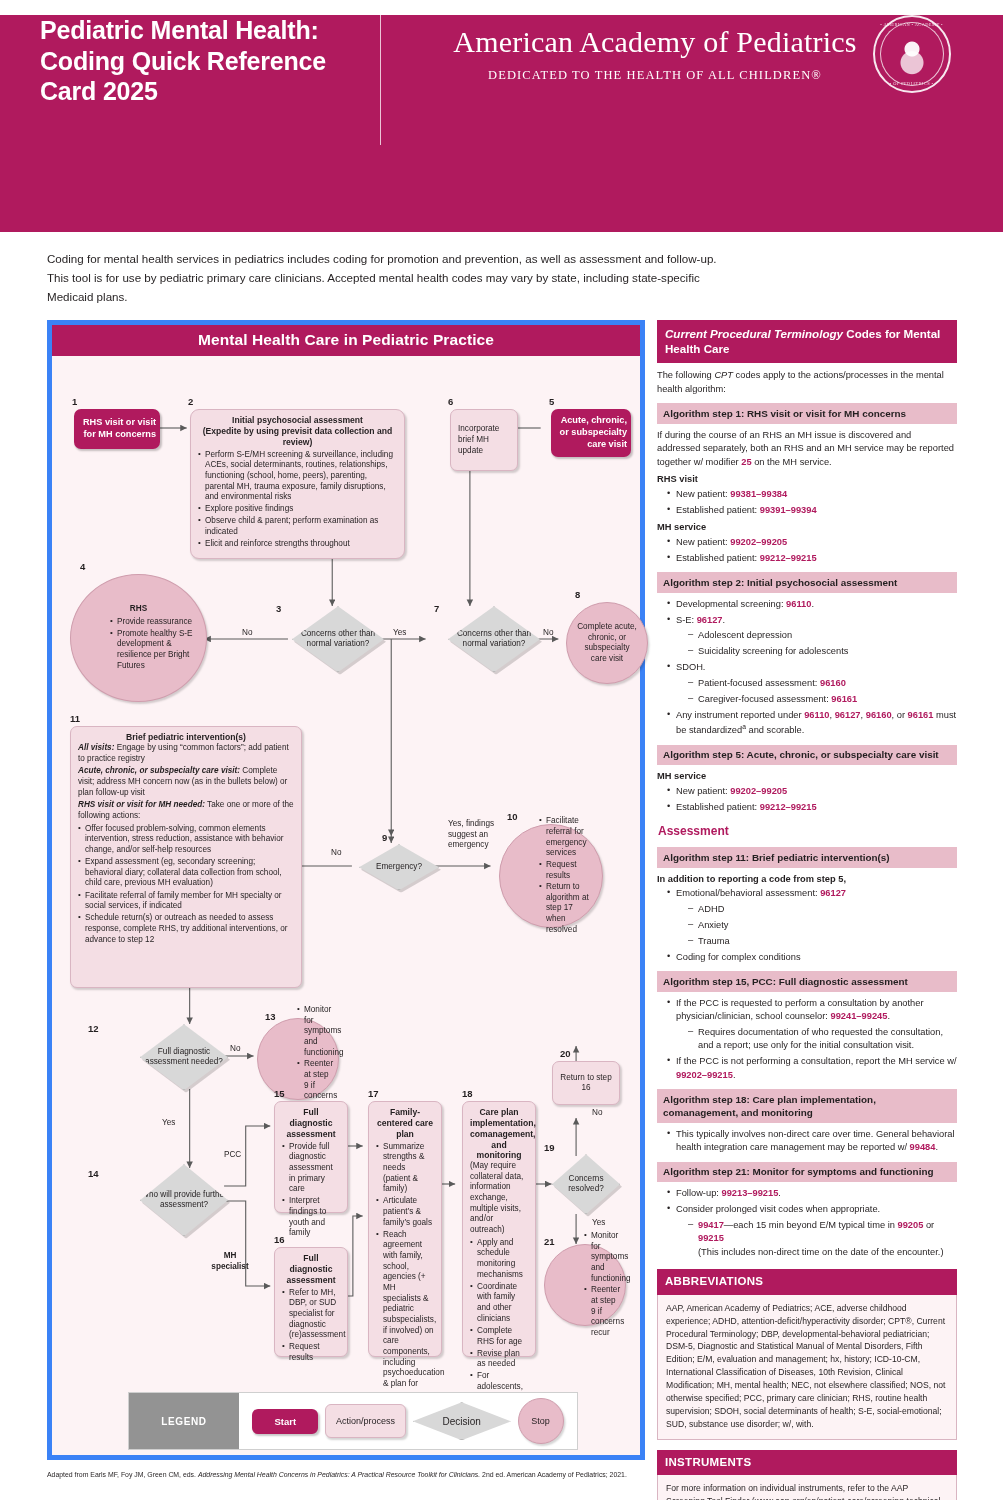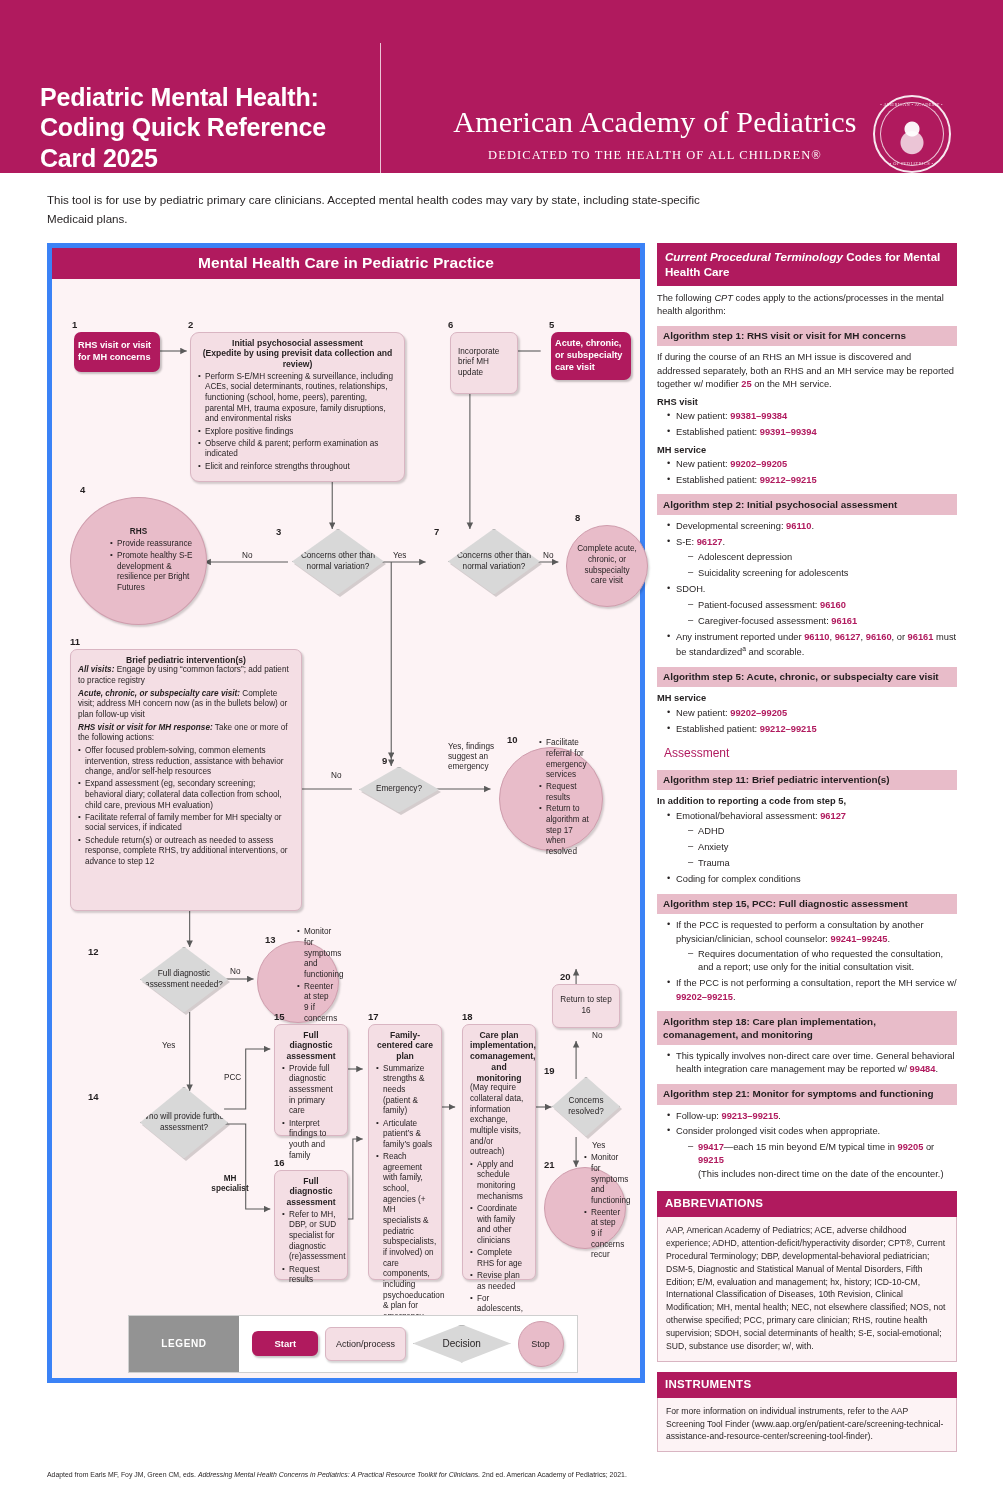--- a/index.html
+++ b/index.html
@@ -7,26 +7,27 @@
   body {
     font-family: "Liberation Sans", sans-serif;
     background:#ffffff;
     color:#231f20;
     position:relative;
     overflow:hidden;
   }
 
   
   .header {
-    height:173px;
+    height:217px;
     background:#ad1457;
     background:#b01a5e;
     position:relative;
     display:flex;
-    align-items:flex-end;
+    align-items:flex-start;
+    margin-top:15px;
   }
   .hdr-title {
     color:#fff;
     font-weight:bold;
     font-size:25px;
     line-height:1.22;
     margin-left:40px;
     width:330px;
     letter-spacing:-0.2px;
   }
@@ -125,21 +126,21 @@
   }
 
   .shape { position:absolute; }
 
   .start {
     background:#b01a5e;
     color:#fff;
     border-radius:7px;
     font-weight:bold;
     font-size:9.2px;
-    text-align:left;
+    text-align:right;
     display:flex;align-items:center;justify-content:center;
     line-height:1.3;
     box-shadow:1.5px 2px 2px rgba(0,0,0,.22);
     padding:4px;
   }
   .proc {
     background:#f4dee4;
     border:1px solid #d9b5c2;
     border-radius:7px;
     font-size:8.2px;
@@ -252,21 +253,21 @@
     line-height:1.32;
   }
   .sub-head{font-weight:bold;margin:4px 0 1px;}
   ul.r { list-style:none; margin:1px 0 3px 10px; }
   ul.r > li { position:relative; padding-left:9px; margin-bottom:2.5px; }
   ul.r > li::before{content:"\2022";position:absolute;left:0;top:-1px;}
   ul.rd { list-style:none; margin:2px 0 2px 12px; }
   ul.rd > li { position:relative; padding-left:10px; margin-bottom:2.5px; }
   ul.rd > li::before{content:"\2013";position:absolute;left:0;top:-1px;}
   .code{color:#b01a5e;font-weight:bold;}
-  .sect-head{font-weight:normal;font-size:12px;color:#b01a5e;margin:9px 7px 3px;}
+  .sect-head{font-weight:bold;font-size:12px;color:#b01a5e;margin:9px 1px 3px;}
   .box-title{
     background:#b01a5e;color:#fff;font-weight:bold;font-size:11.5px;
     letter-spacing:.3px;padding:4px 8px 5px;
   }
   .box-body{
     border:1px solid #d9b5c2;border-top:none;background:#fdf3f5;
     padding:7px 8px 8px;font-size:8.6px;line-height:1.5;
   }
   .abbrev-wrap{margin-top:10px;}
   .instr-wrap{margin-top:10px;}
@@ -290,20 +291,21 @@
     <div class="aap-seal">
       <div class="seal-txt">
         <span class="st-top">• AMERICAN • ACADEMY •</span>
         <span class="st-bot">• OF PEDIATRICS •</span>
       </div>
     </div>
   </div>
 </div>
 
 <div class="intro">
+  <div>Coding for mental health services in pediatrics includes coding for promotion and prevention, as well as assessment and follow-up.</div>
   <div>This tool is for use by pediatric primary care clinicians. Accepted mental health codes may vary by state, including state-specific Medicaid plans.</div>
 </div>
 
 <div class="main">
 
   <div class="algo">
     <div class="algo-title">Mental Health Care in Pediatric Practice</div>
     <div class="canvas">
 
       <svg class="wires" viewBox="0 0 598 1108" preserveAspectRatio="none">
@@ -419,21 +421,21 @@
       <div class="nodenum" style="left:523px;top:233px;">8</div>
       <div class="shape stop plain" style="left:514px;top:246px;width:82px;height:82px;text-align:center;">
         <span>Complete acute, chronic, or subspecialty care visit</span>
       </div>
 
       <div class="nodenum" style="left:18px;top:357px;">11</div>
       <div class="shape proc" style="left:18px;top:370px;width:232px;height:262px;">
         <span class="hd">Brief pediatric intervention(s)</span>
         <p><i>All visits:</i><span> Engage by using “common factors”; add patient to practice registry</span></p>
         <p><i>Acute, chronic, or subspecialty care visit:</i><span> Complete visit; address MH concern now (as in the bullets below) or plan follow-up visit</span></p>
-        <p><i>RHS visit or visit for MH response:</i><span> Take one or more of the following actions:</span></p>
+        <p><i>RHS visit or visit for MH needed:</i><span> Take one or more of the following actions:</span></p>
         <ul>
           <li>Offer focused problem-solving, common elements intervention, stress reduction, assistance with behavior change, and/or self-help resources</li>
           <li>Expand assessment (eg, secondary screening; behavioral diary; collateral data collection from school, child care, previous MH evaluation)</li>
           <li>Facilitate referral of family member for MH specialty or social services, if indicated</li>
           <li>Schedule return(s) or outreach as needed to assess response, complete RHS, try additional interventions, or advance to step 12</li>
         </ul>
       </div>
 
       <div class="nodenum" style="left:330px;top:476px;">9</div>
       <div class="decision-wrap" style="left:307px;top:488px;width:80px;height:46px;">

